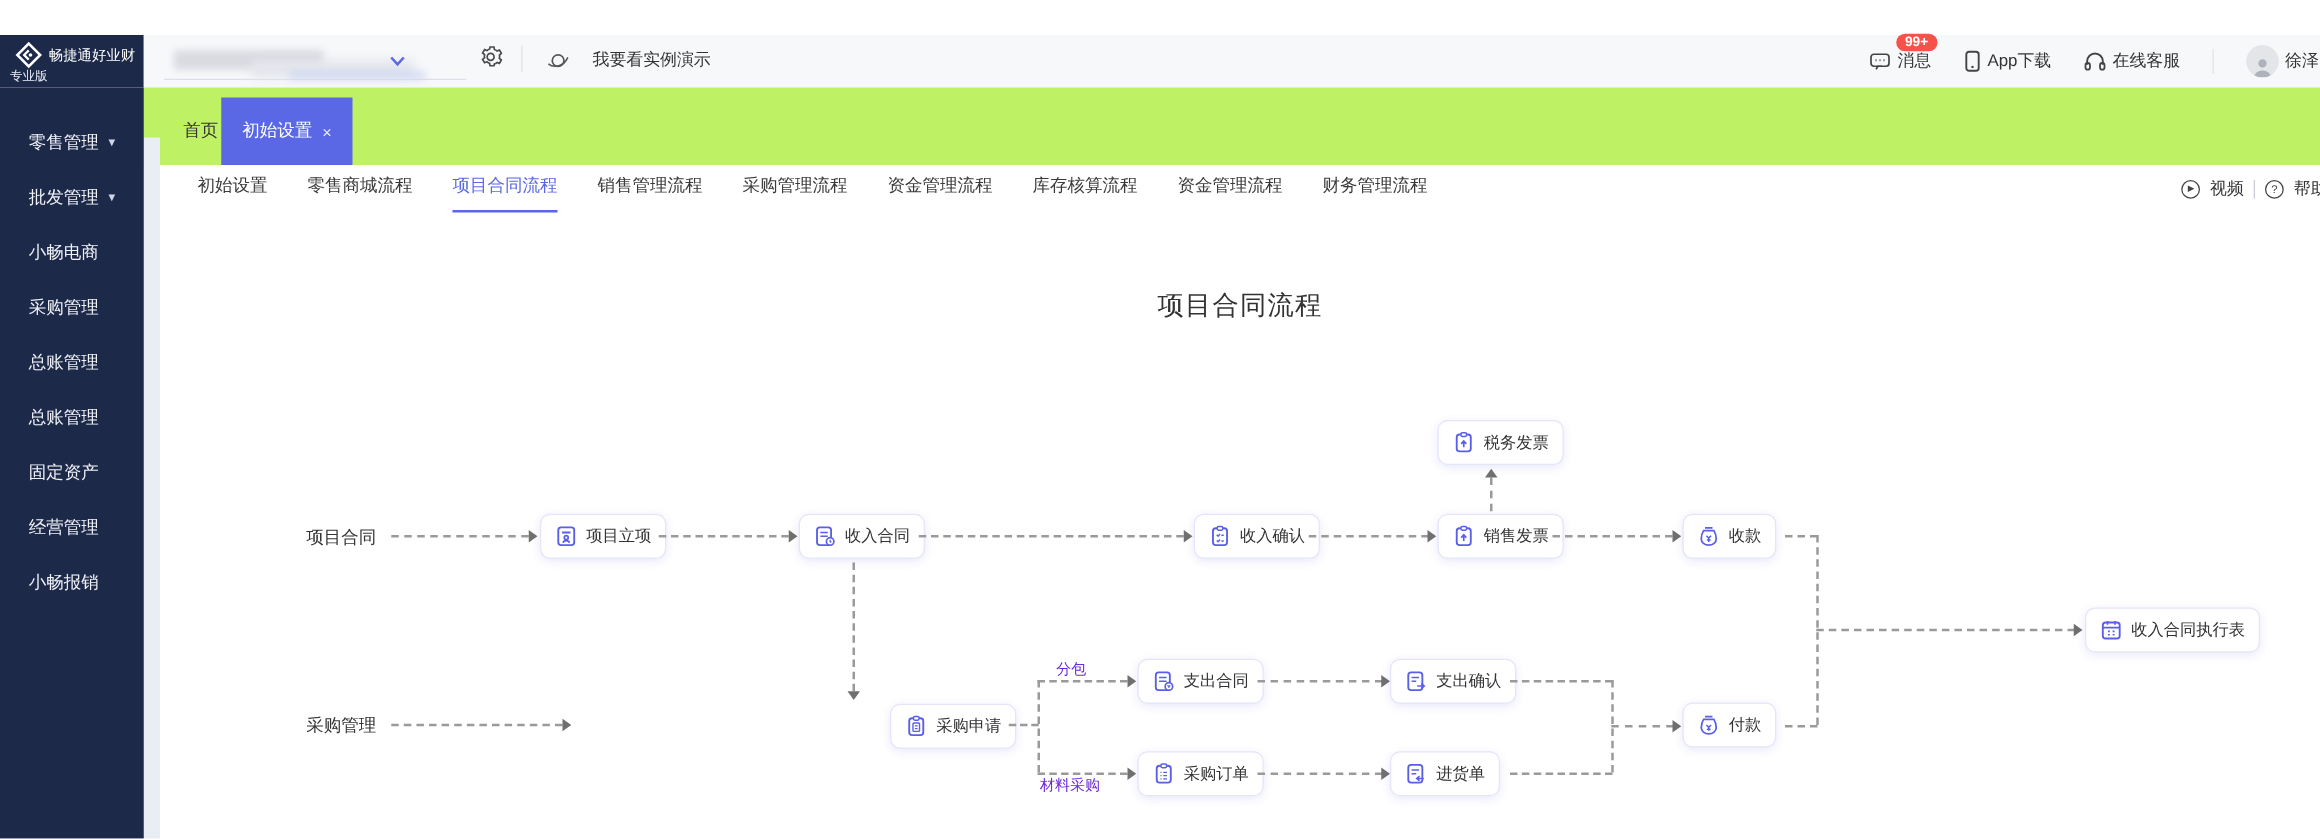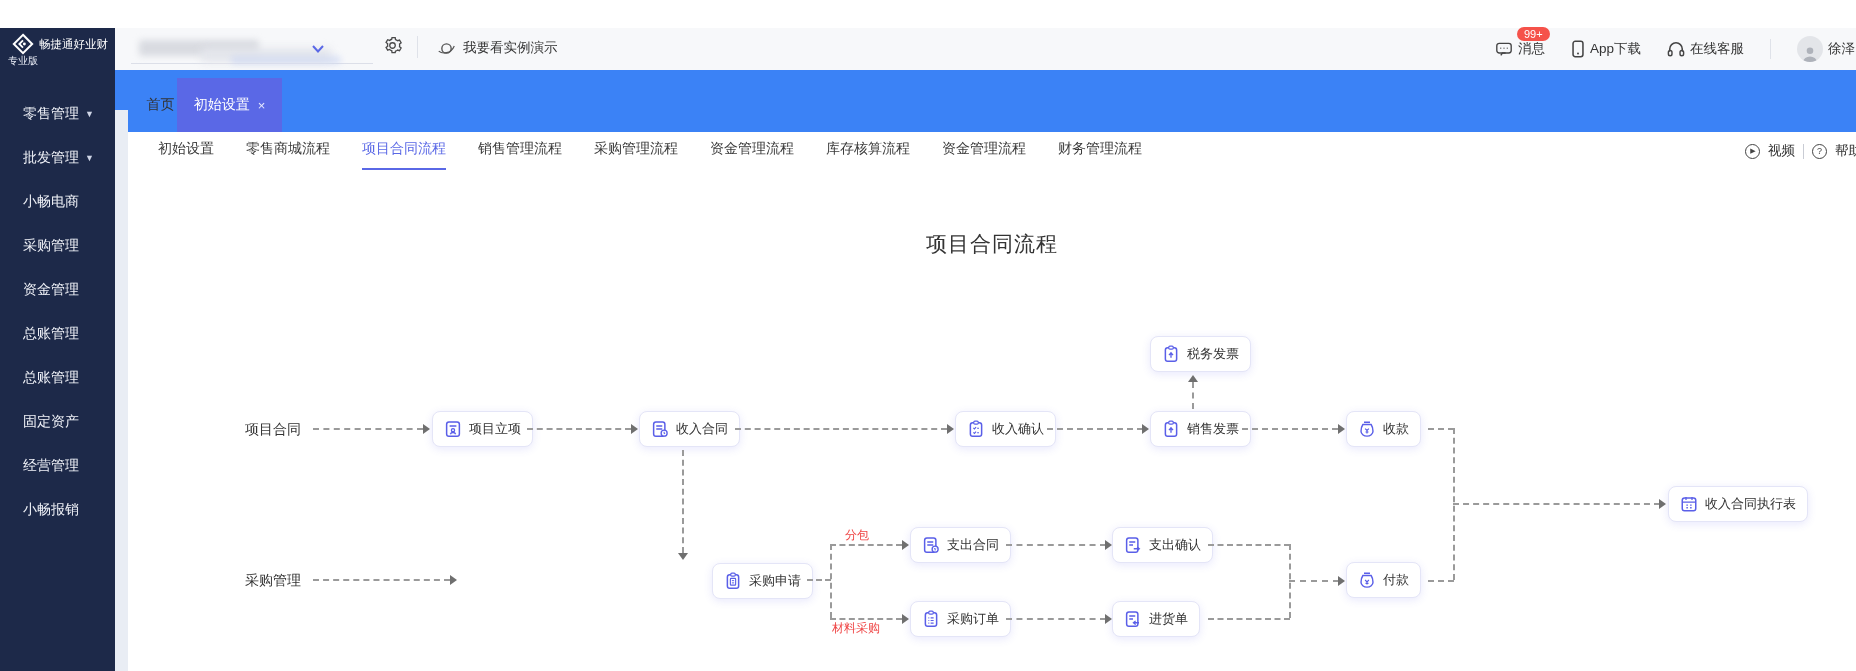--- a/index.html
+++ b/index.html
@@ -15,30 +15,30 @@
   .edition { position:absolute; left:8px; bottom:2px; font-size:10px; color:#e8ebf5; }
 
   .header { position:absolute; left:115px; top:28px; width:1741px; height:42px; background:#f7f8fa; }
   .companysel { position:absolute; left:16px; top:6px; width:242px; height:30px; border-bottom:1px solid #dcdfe8; cursor:pointer; }
   .blur1 { position:absolute; left:8px; top:6px; width:120px; height:16px; background:#d9dbe1; border-radius:3px; filter:blur(3px); }
   .blur2 { position:absolute; left:70px; top:14px; width:130px; height:14px; background:#e4e6ec; border-radius:3px; filter:blur(4px); }
   .blur3 { position:absolute; left:100px; top:22px; width:110px; height:8px; background:#c9d4f2; border-radius:3px; filter:blur(3px); opacity:.6; }
   .chev { position:absolute; left:180px; top:8px; color:#5a68e6; font-size:13px; }
   .gear { position:absolute; left:268px; top:8px; font-size:17px; color:#4a4a4a; cursor:pointer; }
   .hdiv1 { position:absolute; left:302px; top:8px; width:1px; height:22px; background:#dfe2e9; }
-  .demolink { position:absolute; left:322px; top:11px; display:flex; align-items:center; gap:7px; font-size:13.5px; color:#333; cursor:pointer; }
+  .demolink { position:absolute; left:322px; top:11px; display:flex; align-items:center; gap:18px; font-size:13.5px; color:#333; cursor:pointer; }
   .hright { position:absolute; right:0; top:0; height:42px; display:flex; align-items:center; gap:26px; padding-right:0; }
   .hitem { display:flex; align-items:center; gap:5px; font-size:13.5px; color:#333; cursor:pointer; position:relative; white-space:nowrap; }
-  .badge { position:absolute; left:22px; top:-13px; background:#f5524a; color:#fff; font-size:11px; padding:1px 7px; border-radius:9px; font-weight:normal; }
+  .badge { position:absolute; left:22px; top:-13px; background:#f5524a; color:#fff; font-size:11px; padding:1px 7px; border-radius:9px; font-weight:bold; }
   .hdiv2 { width:1px; height:20px; background:#dfe2e9; }
   .avatar { width:26px; height:26px; border-radius:50%; background:#e3e5e9; display:flex; align-items:flex-end; justify-content:center; overflow:hidden; }
   .uname { font-size:13.5px; color:#333; width:28px; overflow:hidden; white-space:nowrap; }
 
   
-  .tabstrip { position:absolute; left:115px; top:70px; width:1741px; height:62px; background:#3b82f6; }
+  .tabstrip { position:absolute; left:115px; top:70px; width:1741px; height:62px; background:#bef264; }
   .tab { position:absolute; top:8px; height:54px; display:flex; align-items:center; justify-content:center; font-size:14px; color:#333; cursor:pointer; }
   .tab.home { left:13px; width:65px; }
   .tab.active { left:62px; width:105px; background:#5a68e6; color:#fff; gap:8px; }
   .tabclose { font-size:13px; color:#e7eaff; cursor:pointer; }
 
   
   .gutter-l { position:absolute; left:115px; top:110px; width:13px; height:561px; background:#e9edf4; }
   .card { position:absolute; left:128px; top:132px; width:1728px; height:539px; background:#fff; }
 
   
@@ -55,21 +55,21 @@
   .flowtitle { position:absolute; left:128px; top:230px; width:1728px; text-align:center; font-size:21px; color:#333; font-weight:500; letter-spacing:1px; }
   .rowlabel { position:absolute; font-size:14px; color:#333; }
   .node { position:absolute; height:36px; background:#fff; border:1px solid #e4e5f7; border-radius:8px; box-shadow:0 2px 8px rgba(90,95,232,.14); display:flex; align-items:center; gap:7px; padding:0 11px; font-size:13px; color:#333; cursor:pointer; white-space:nowrap; }
   .node svg { flex:none; }
   .hl { position:absolute; height:0; border-top:2px dashed #9a9a9a; }
   .vl { position:absolute; width:0; border-left:2px dashed #9a9a9a; }
   .arr { position:absolute; width:0; height:0; }
   .arr.r { border:5px solid transparent; border-left:7px solid #6f6f6f; border-right:none; }
   .arr.u { border:5px solid transparent; border-bottom:7px solid #6f6f6f; border-top:none; }
   .arr.d { border:5px solid transparent; border-top:7px solid #6f6f6f; border-bottom:none; }
-  .branchlbl { position:absolute; font-size:12px; color:#ef4444; }
+  .branchlbl { position:absolute; font-size:12px; color:#6d28d9; }
 
   
   .sidebar { position:absolute; left:0; top:70px; width:115px; height:601px; background:#1d2949; }
   .sideitems { position:absolute; top:22px; left:0; width:115px; }
   .sitem { height:44px; display:flex; align-items:center; gap:6px; padding-left:23px; color:#f0f2f8; font-size:14px; cursor:pointer; }
   .caret { font-size:9px; color:#cfd5e6; }
 </style>
 </head>
 <body>
 
@@ -368,23 +368,20 @@
           <span>批发管理</span>
           <span class="caret">▼</span>
         </div>
       <div class="sitem">
           <span>小畅电商</span>
         </div>
       <div class="sitem">
           <span>采购管理</span>
         </div>
       <div class="sitem">
-          <span>资金管理</span>
-        </div>
-      <div class="sitem">
           <span>总账管理</span>
         </div>
       <div class="sitem">
           <span>总账管理</span>
         </div>
       <div class="sitem">
           <span>固定资产</span>
         </div>
       <div class="sitem">
           <span>经营管理</span>

